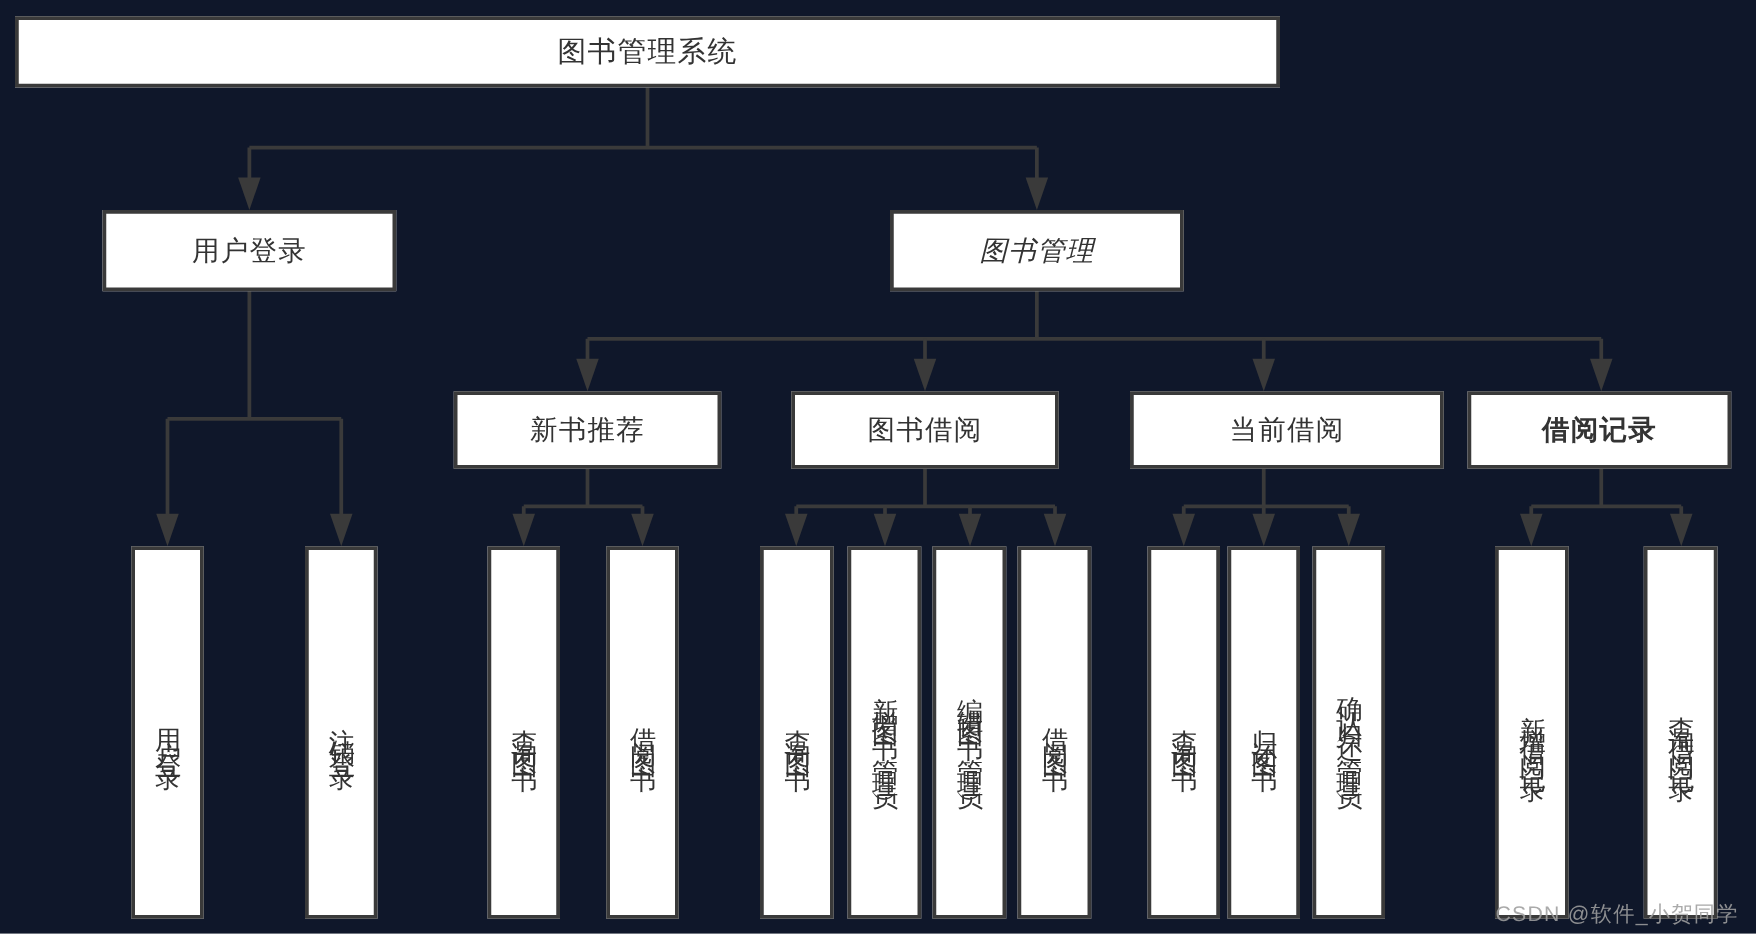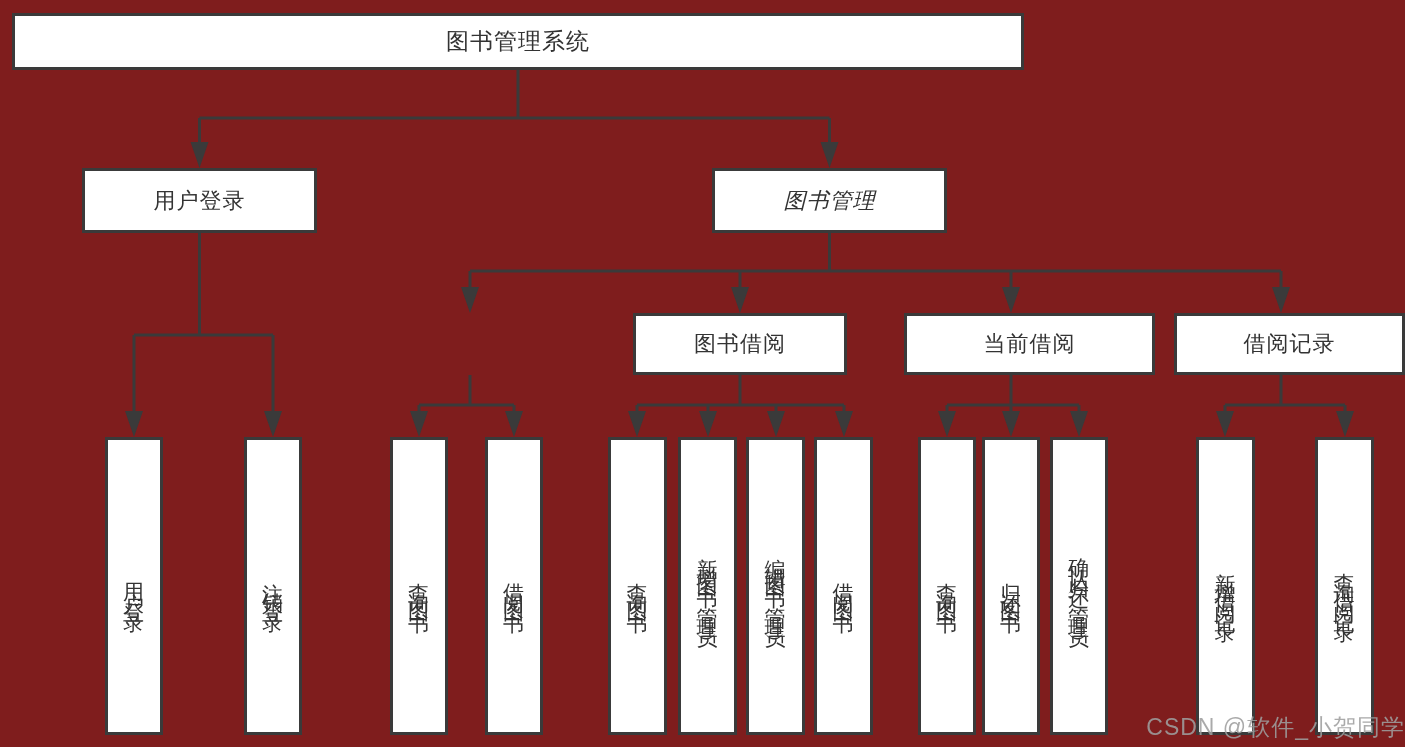--- a/index.html
+++ b/index.html
@@ -1,20 +1,20 @@
 <!DOCTYPE html>
 <html><head>
 <meta charset="utf-8">
 <style>
   html, body { margin: 0; padding: 0; background: #ffffff; }
   #canvas {
     position: relative;
     width: 1405px;
     height: 747px;
-    background: #7f1d1d;
+    background: #0f172a;
     font-family: "Liberation Sans", "DejaVu Sans", sans-serif;
     overflow: hidden;
   }
   #connector-layer {
     position: absolute;
     left: 0; top: 0;
     width: 1405px; height: 747px;
     z-index: 1;
   }
   .node {
@@ -37,23 +37,23 @@
   .vnode { }
   .vlabel {
     writing-mode: vertical-rl;
     text-orientation: mixed;
     font-size: 21px;
     line-height: 1;
     letter-spacing: 10px;
   }
   #watermark {
     position: absolute;
-    right: 0;
+    right: 14px;
     bottom: 4px;
-    font-size: 23px;
+    font-size: 17px;
     color: rgba(158,158,158,0.88);
     z-index: 3;
     letter-spacing: 1px;
     white-space: nowrap;
   }
   line, polyline { stroke: #3a3a3a; stroke-width: 3; fill: none; }
   polygon { fill: #3a3a3a; stroke: none; }
 </style>
 </head>
 <body>
@@ -140,27 +140,30 @@
     <span class="hlabel">图书管理系统</span>
   </div>
 
   <div class="node" style="left:82px; top:168px; width:235px; height:65px;">
     <span class="hlabel">用户登录</span>
   </div>
   <div class="node" style="left:712px; top:168px; width:235px; height:65px;font-style:italic;">
     <span class="hlabel">图书管理</span>
   </div>
 
+  <div class="node" style="left:363px; top:313px; width:214px; height:62px;">
+    <span class="hlabel">新书推荐</span>
+  </div>
   <div class="node" style="left:633px; top:313px; width:214px; height:62px;">
     <span class="hlabel">图书借阅</span>
   </div>
   <div class="node" style="left:904px; top:313px; width:251px; height:62px;">
     <span class="hlabel">当前借阅</span>
   </div>
-  <div class="node" style="left:1174px; top:313px; width:231px; height:62px;">
+  <div class="node" style="left:1174px; top:313px; width:211px; height:62px;font-weight:bold;">
     <span class="hlabel">借阅记录</span>
   </div>
 
   <div class="node vnode" style="left:105px; top:437px; width:58px; height:298px;">
     <span class="vlabel">用户登录</span>
   </div>
   <div class="node vnode" style="left:244px; top:437px; width:58px; height:298px;">
     <span class="vlabel">注销登录</span>
   </div>
 

